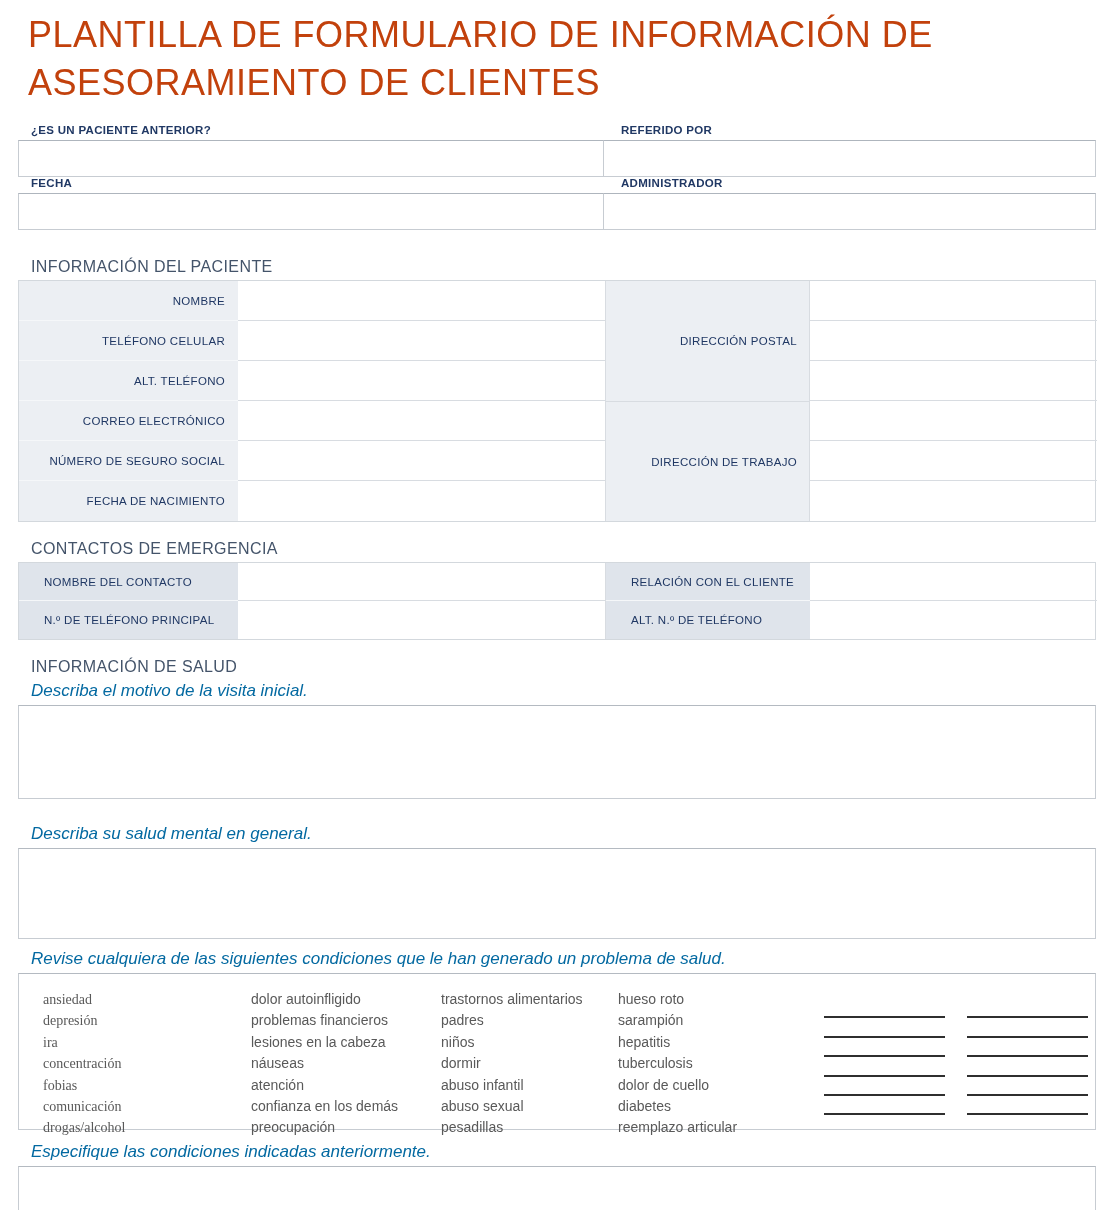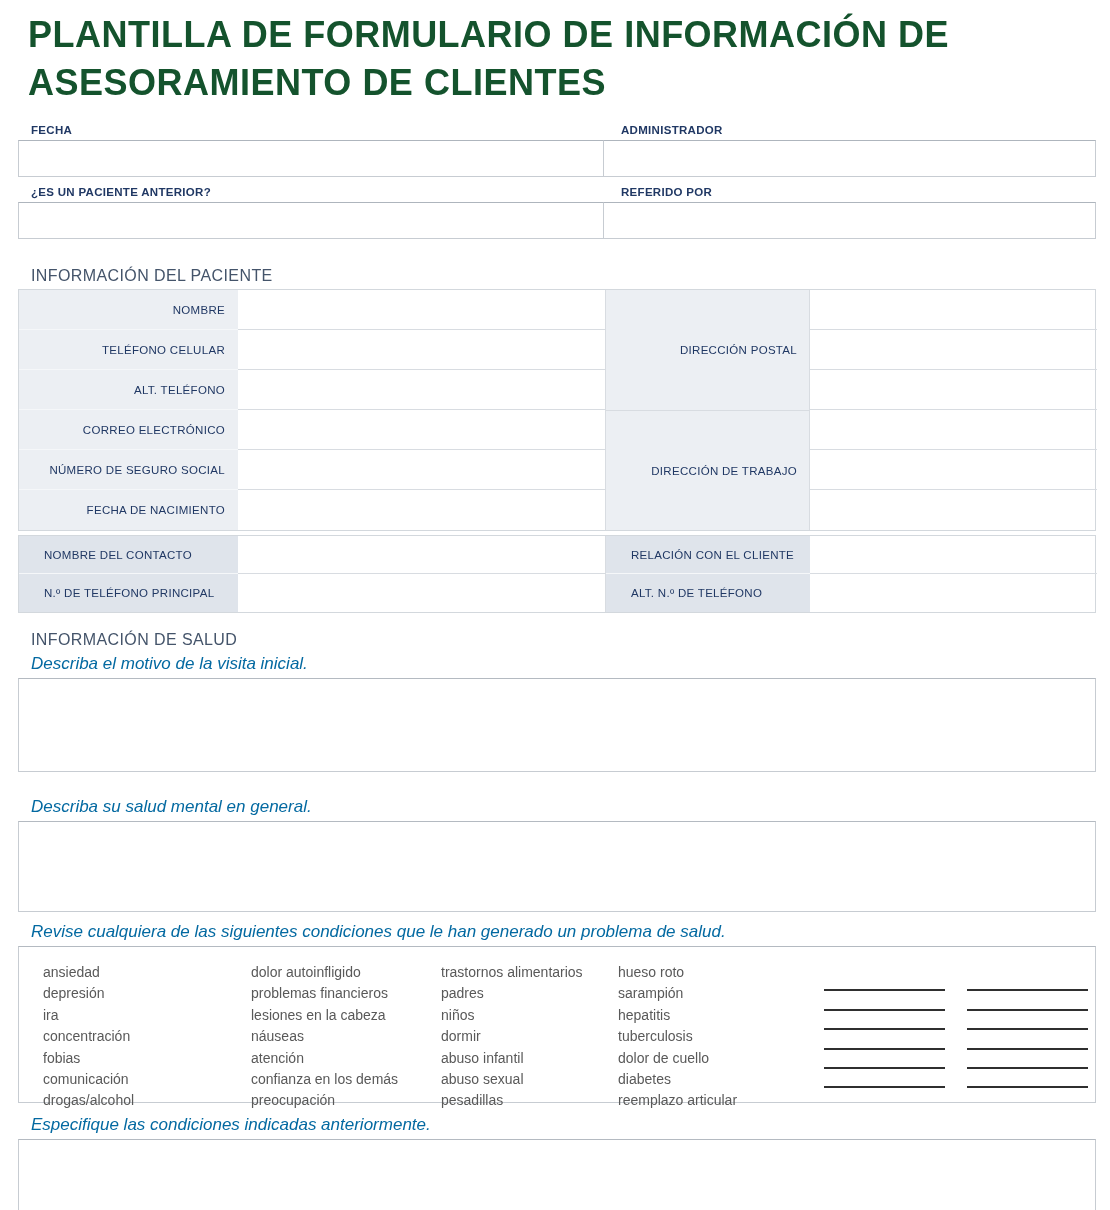--- a/index.html
+++ b/index.html
@@ -11,23 +11,23 @@
     position: relative;
     overflow: hidden;
   }
   .page { width: 1110px; padding-top: 11px; }
 
   
   .title {
     margin-left: 28px;
     max-width: 1000px;
     font-size: 36px;
-    font-weight: bold;
+    font-weight: normal;
     line-height: 48px;
-    color: #14532d;
+    color: #c2410c;
     letter-spacing: 0.5px;
   }
 
   
   .top-fields { margin-top: 17px; }
   .field-pair { margin-left: 18px; width: 1078px; }
   .pair-labels, .pair-inputs { display: grid; grid-template-columns: 586px 492px; }
   .pair-labels { margin-bottom: 4px; margin-top: 9px; }
   .field-label {
     font-size: 11.5px;
@@ -135,21 +135,21 @@
     margin: 4px 0 0 18px;
     width: 1078px;
     height: 157px;
     border: 1px solid #C7CCD2;
     border-top-color: #B4BAC1;
     background: #ffffff;
     display: flex;
     padding: 15px 0 0 24px;
   }
   .cond-col { font-size: 14px; line-height: 21.4px; color: #595959; }
-  .cond-col.c1 { width: 208px; }
+  .cond-col.c1 { width: 208px; font-family: Liberation Serif, serif; }
   .cond-col.c2 { width: 177px; }
   .cond-col.c3 { width: 190px; }
   .cond-col.c4 { width: 182px; }
   .cond-item { display: block; white-space: nowrap; }
   .lines-col { width: 121px; padding-top: 10px; }
   .lines-col.first { margin-left: 24px; }
   .lines-col.second { margin-left: 22px; }
   .blank-line { height: 19.4px; border-bottom: 2px solid #2F2F2F; }
 
   
@@ -163,39 +163,39 @@
 </style>
 </head>
 <body>
 
 <div class="page">
 
   <h1 class="title">PLANTILLA DE FORMULARIO DE INFORMACIÓN DE ASESORAMIENTO DE CLIENTES</h1>
 
   <div class="top-fields">
     <div class="field-pair">
+      <div class="pair-labels">
+        <div class="field-label l">¿ES UN PACIENTE ANTERIOR?</div>
+        <div class="field-label r">REFERIDO POR</div>
+      </div>
+      <div class="pair-inputs">
+        <div class="input-box"></div>
+        <div class="input-box"></div>
+      </div>
+    </div>
+    <div class="field-pair">
       <div class="pair-labels" style="margin-top:0;">
         <div class="field-label l">FECHA</div>
         <div class="field-label r">ADMINISTRADOR</div>
       </div>
       <div class="pair-inputs">
         <div class="input-box"></div>
         <div class="input-box"></div>
       </div>
     </div>
-    <div class="field-pair">
-      <div class="pair-labels">
-        <div class="field-label l">¿ES UN PACIENTE ANTERIOR?</div>
-        <div class="field-label r">REFERIDO POR</div>
-      </div>
-      <div class="pair-inputs">
-        <div class="input-box"></div>
-        <div class="input-box"></div>
-      </div>
-    </div>
   </div>
 
   <h2 class="section-heading mt-sec1">INFORMACIÓN DEL PACIENTE</h2>
   <div class="patient-table">
     <div class="cell p-label lab" style="grid-row:1;">NOMBRE</div>
     <div class="cell p-value" style="grid-row:1;"></div>
     <div class="cell p-rlabel lab" style="grid-row:1 / span 3;">DIRECCIÓN POSTAL</div>
     <div class="cell p-rvalue" style="grid-row:1;"></div>
 
     <div class="cell p-label lab" style="grid-row:2;">TELÉFONO CELULAR</div>
@@ -213,20 +213,21 @@
 
     <div class="cell p-label lab" style="grid-row:5;">NÚMERO DE SEGURO SOCIAL</div>
     <div class="cell p-value" style="grid-row:5;"></div>
     <div class="cell p-rvalue" style="grid-row:5;"></div>
 
     <div class="cell p-label lab row6" style="grid-row:6;">FECHA DE NACIMIENTO</div>
     <div class="cell p-value row6" style="grid-row:6;"></div>
     <div class="cell p-rvalue row6" style="grid-row:6;"></div>
   </div>
 
+  <h2 class="section-heading mt-sec2">CONTACTOS DE EMERGENCIA</h2>
   <div class="emergency-table">
     <div class="cell e-label lab">NOMBRE DEL CONTACTO</div>
     <div class="cell e-value"></div>
     <div class="cell e-label lab">RELACIÓN CON EL CLIENTE</div>
     <div class="cell e-value last-col"></div>
 
     <div class="cell e-label lab row-last">N.º DE TELÉFONO PRINCIPAL</div>
     <div class="cell e-value row-last"></div>
     <div class="cell e-label lab row-last">ALT. N.º DE TELÉFONO</div>
     <div class="cell e-value last-col row-last"></div>

